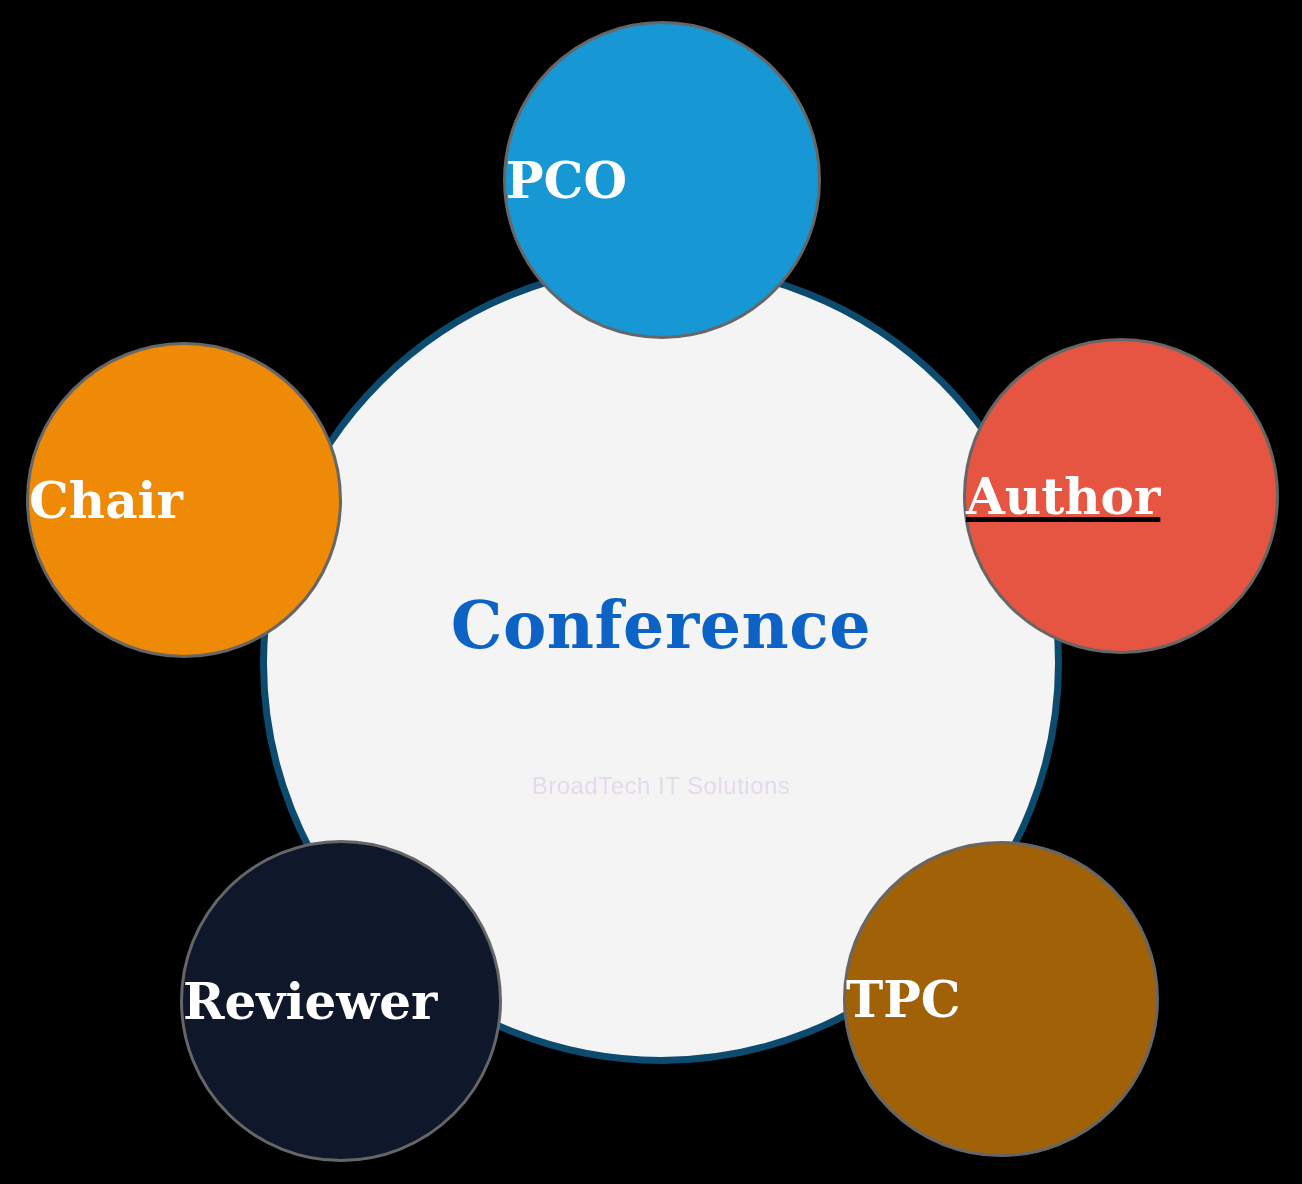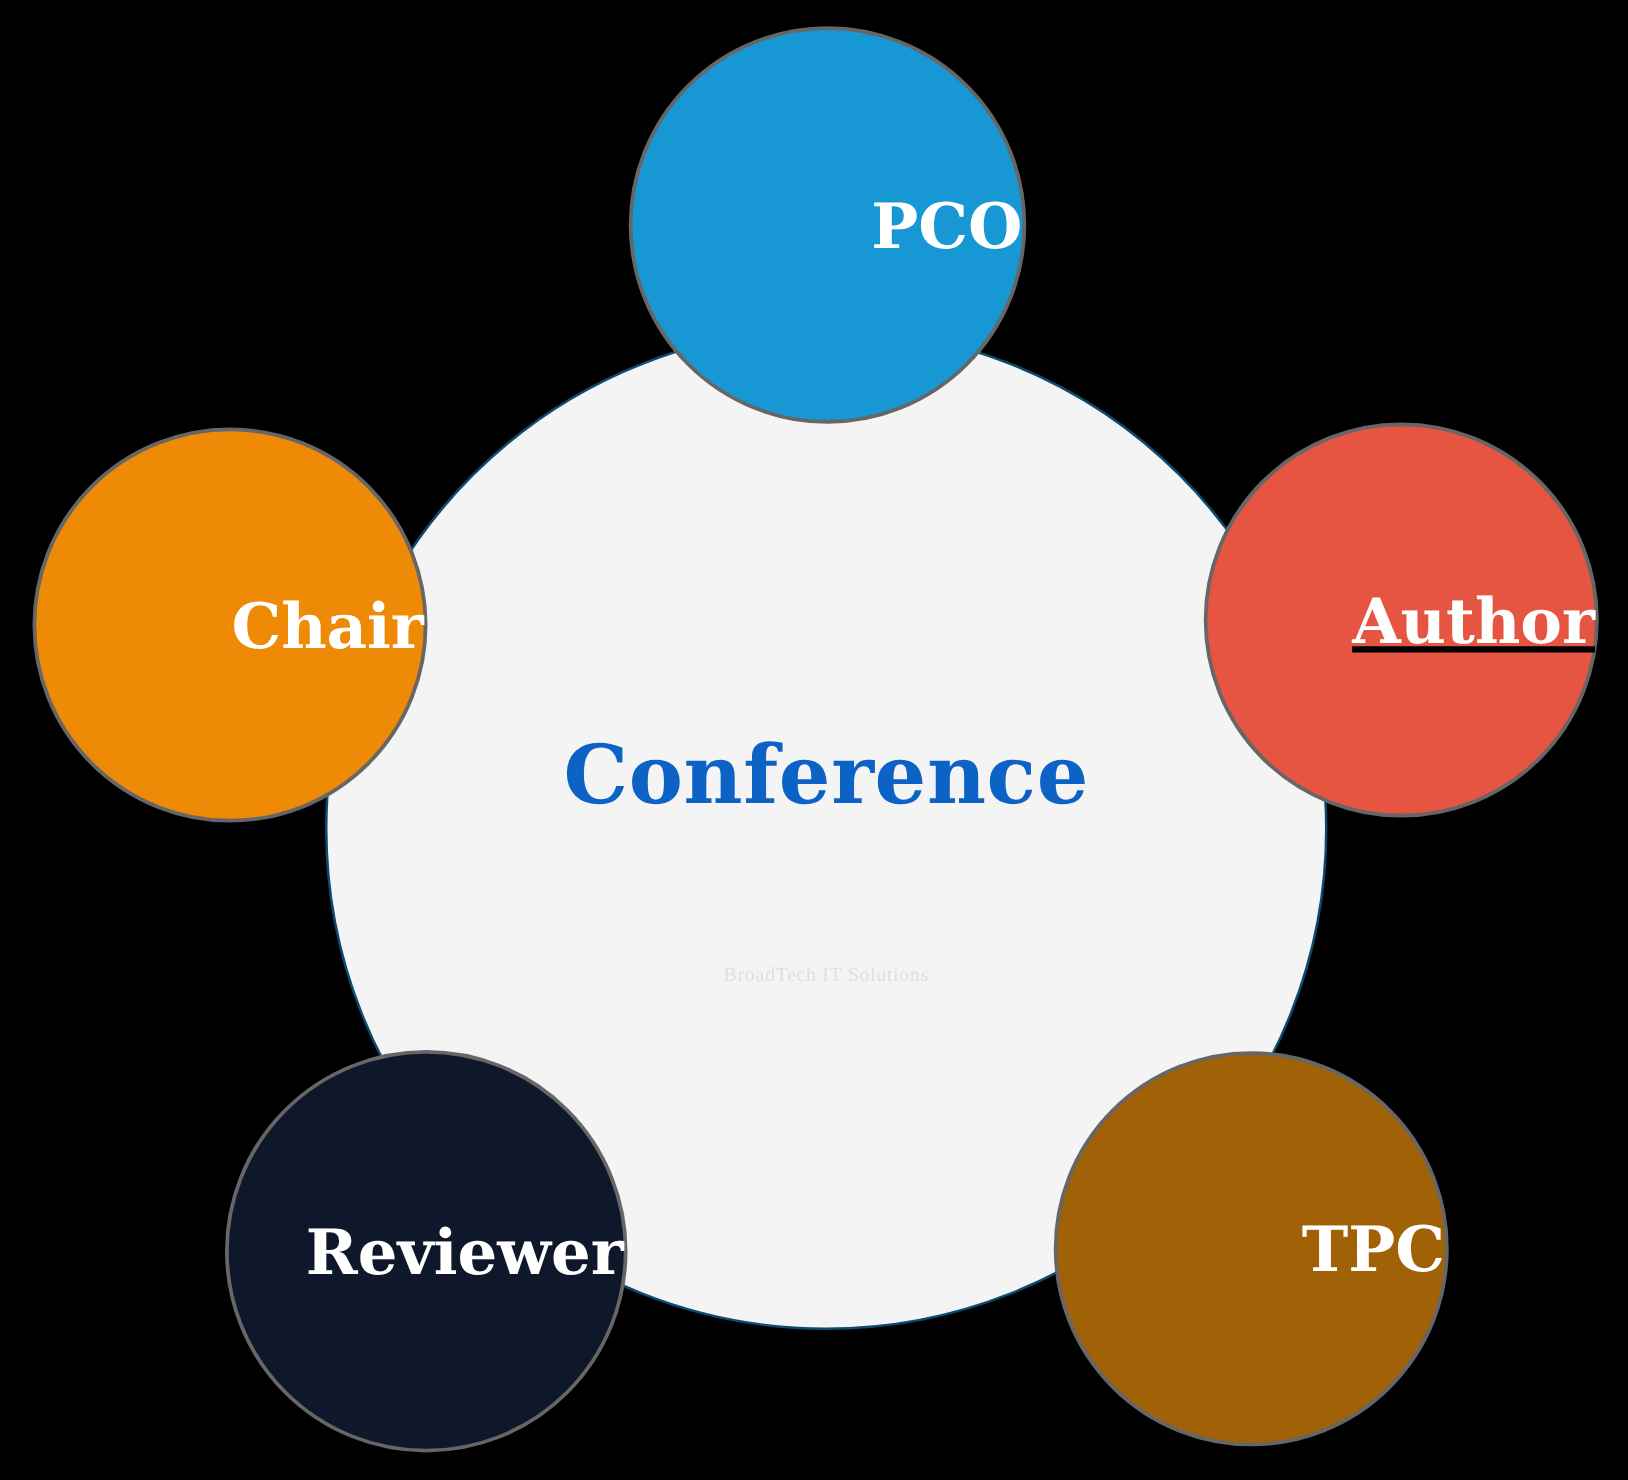--- a/index.html
+++ b/index.html
@@ -19,52 +19,52 @@
     position: absolute;
     border-radius: 50%;
     box-sizing: border-box;
   }
   .center-circle {
     left: 260px;
     top: 262px;
     width: 802px;
     height: 802px;
     background: #F5F4F5;
-    border: 2px solid #0c4a6e;
+    border: 7px solid #0c4a6e;
     z-index: 1;
   }
   .center-title {
     position: absolute;
     left: 0;
     width: 100%;
     top: 315px;
     text-align: center;
     font-weight: bold;
     font-size: 65px;
     line-height: 82px;
     color: #0C63C5;
     letter-spacing: 0.5px;
   }
   .watermark {
     position: absolute;
     left: 0;
     width: 100%;
     top: 504px;
     text-align: center;
-    font-family: Liberation Serif, serif;
+    font-family: Liberation Sans, sans-serif;
     font-weight: normal;
-    font-size: 16px;
+    font-size: 24px;
     line-height: 26px;
     color: #E5D9EC;
     letter-spacing: 0.5px;
   }
   .node {
     display: flex;
     align-items: center;
-    justify-content: flex-end;
+    justify-content: flex-start;
     border: 3px solid #666666;
     z-index: 2;
   }
   .node-label {
     color: #FFFFFF;
     font-weight: bold;
     font-size: 50px;
     text-align: center;
   }
   .node-pco      { left: 503px; top: 21px;  width: 318px; height: 318px; background: #1798D4; }

